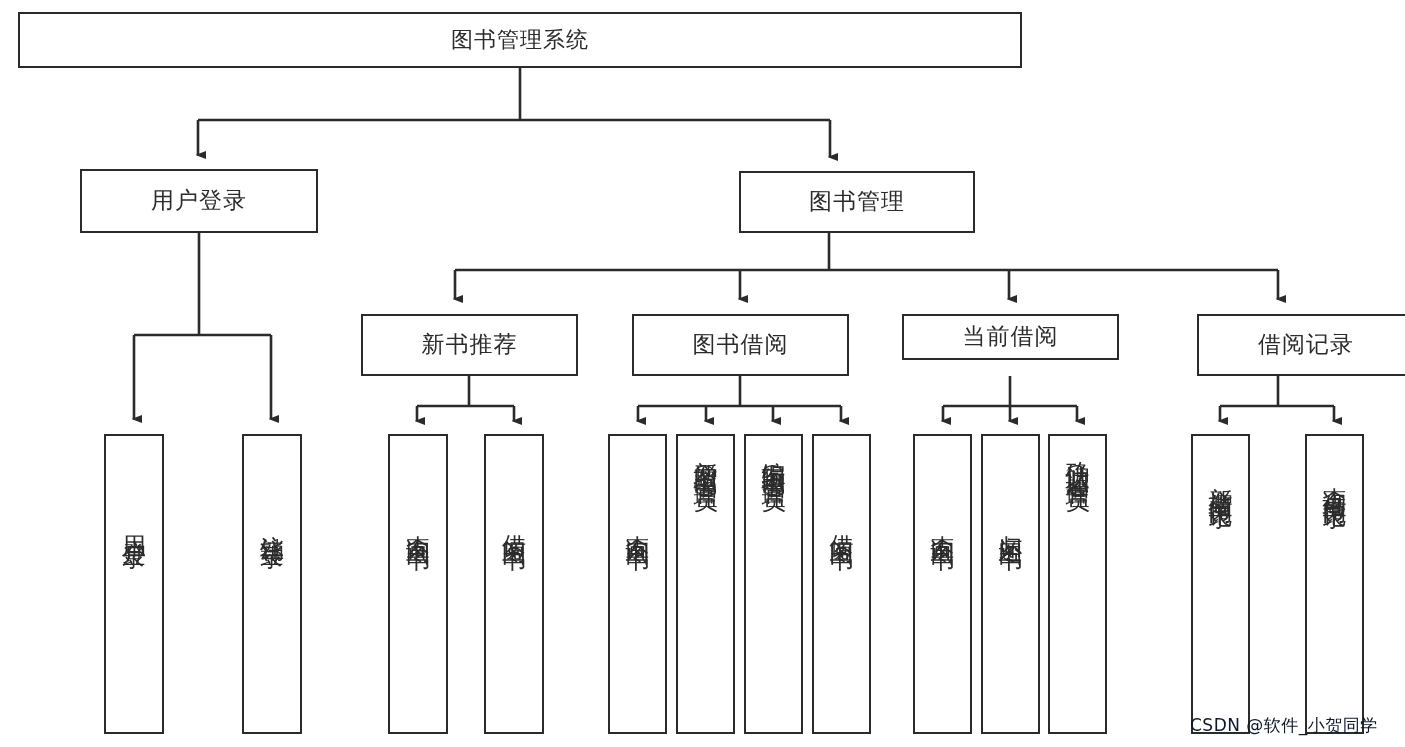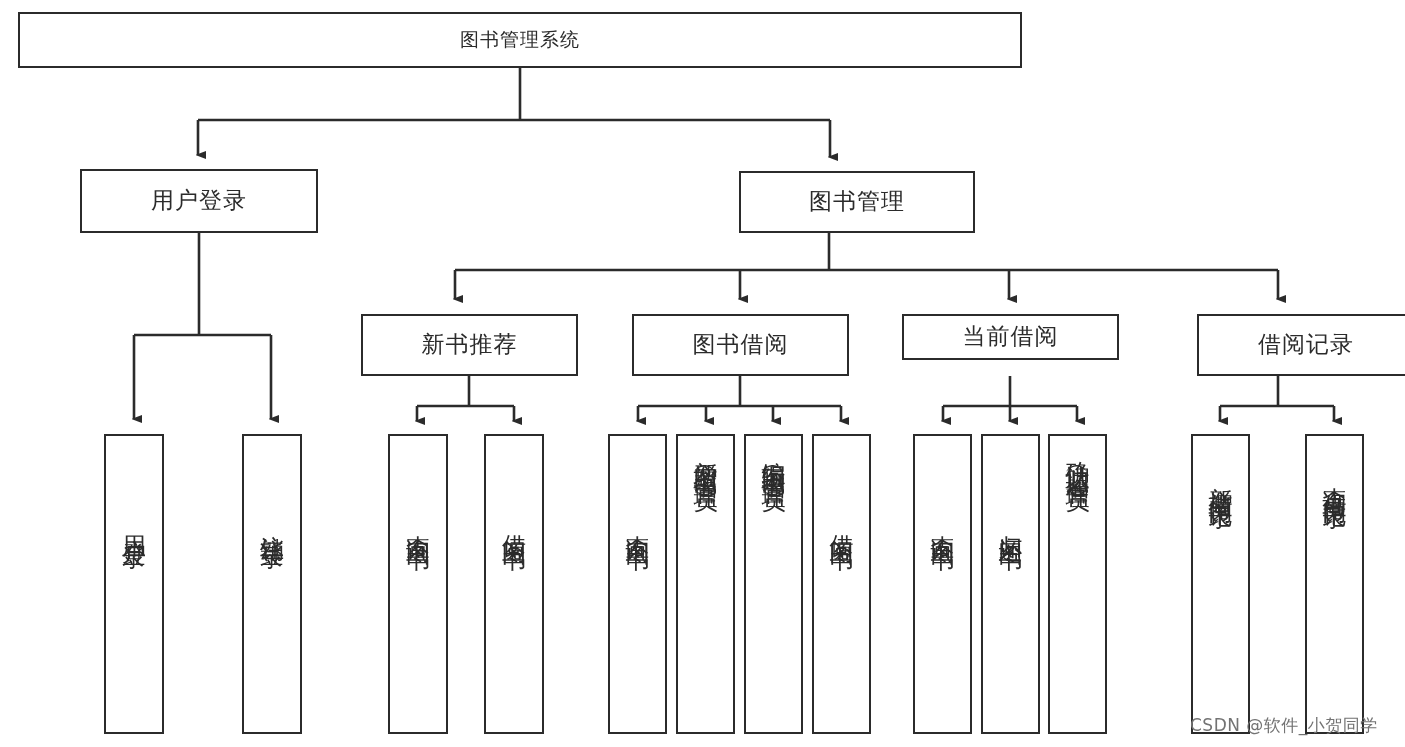--- a/index.html
+++ b/index.html
@@ -39,39 +39,39 @@
     text-align: center;
     line-height: 1.12;
     color: #2b2b2b;
     white-space: pre;
   }
   .h-node .node-label {
     font-size: 23px;
     letter-spacing: 1px;
   }
   .root .node-label {
-    font-size: 19px;
+    font-size: 22px;
     letter-spacing: 1px;
   }
   .v-node {
     align-items: flex-start;
     justify-content: center;
     padding-top: 6px;
   }
   .v-node .node-label {
     writing-mode: vertical-rl;
     text-orientation: upright;
     font-size: 24px;
     letter-spacing: 4px;
     line-height: 1;
   }
   .watermark {
     position: absolute;
     font-size: 17px;
-    color: #737373;
+    color: #0f172a;
     white-space: nowrap;
     letter-spacing: 0.5px;
     pointer-events: none;
   }
 </style>
 </head>
 <body>
 
 <div id="canvas">
 

